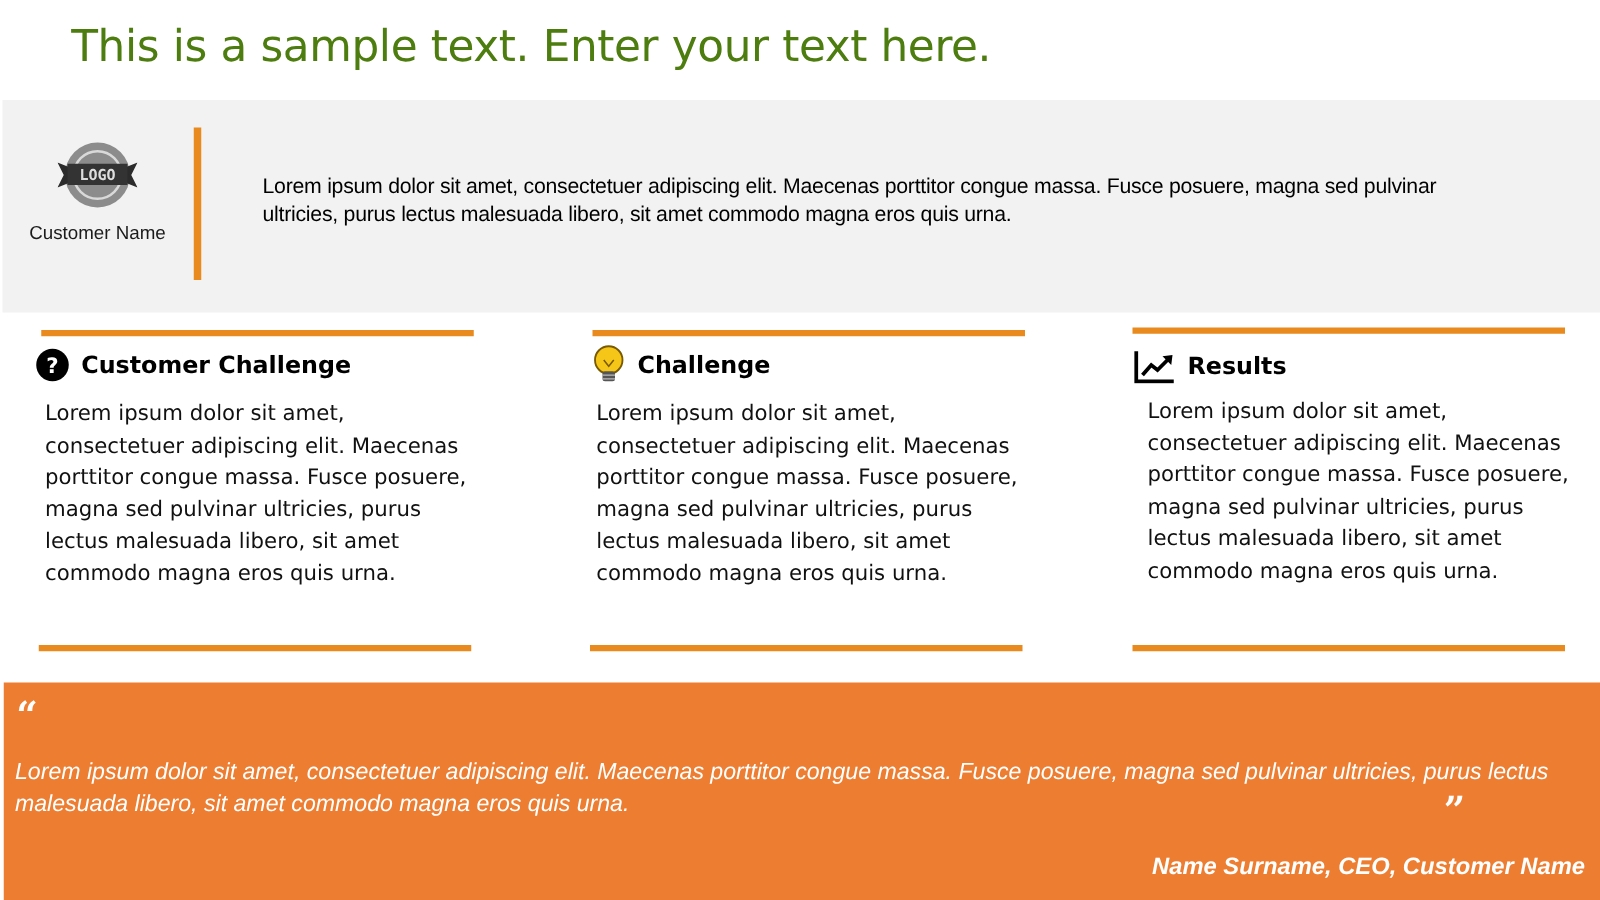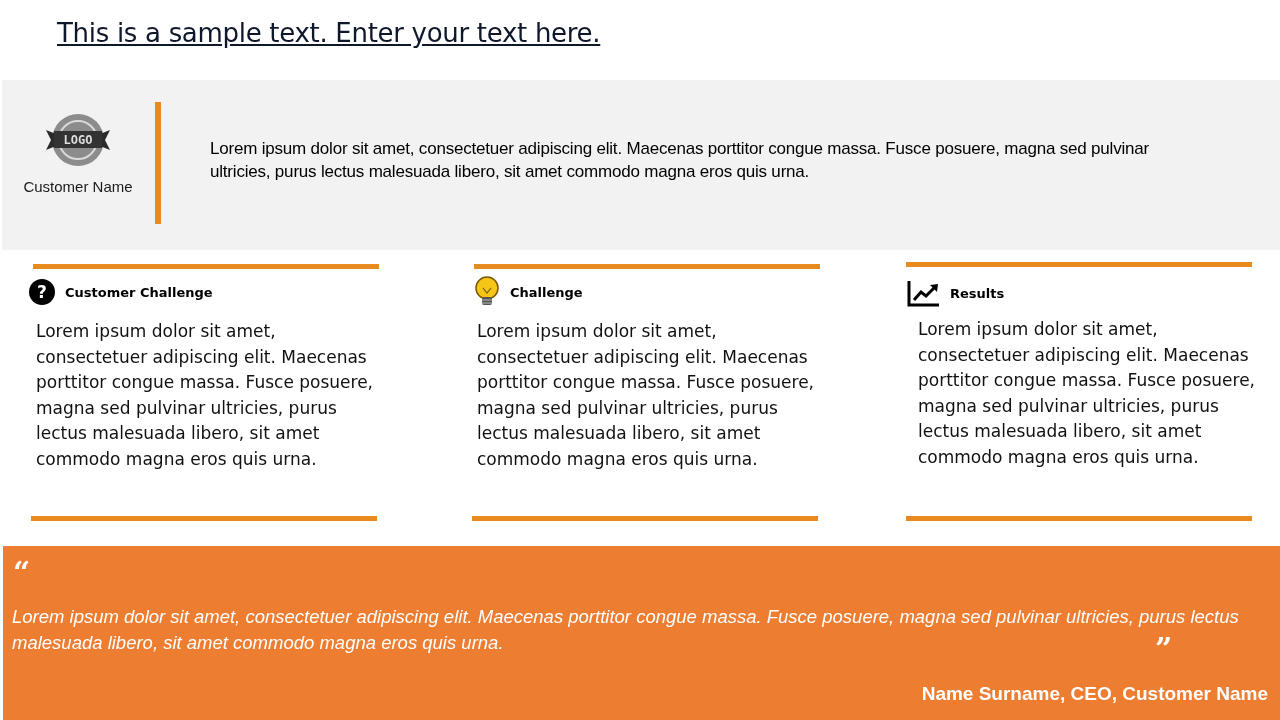--- a/index.html
+++ b/index.html
@@ -1,34 +1,34 @@
 <!DOCTYPE html>
 <html><head>
 <meta charset="utf-8">
 <style>
   html,body{margin:0;padding:0;}
   body{width:1280px;height:720px;position:relative;background:#ffffff;overflow:hidden;font-family:"Liberation Sans",sans-serif;color:#000;}
-  .title{position:absolute;left:57px;top:18px;font-family:"DejaVu Sans",sans-serif;font-size:26px;color:#0f172a;letter-spacing:-0.3px;text-decoration:underline;}
+  .title{position:absolute;left:57px;top:18px;font-family:"DejaVu Sans",sans-serif;font-size:35px;color:#4d7c0f;letter-spacing:-0.3px;}
   .band{position:absolute;left:2px;top:80px;width:1278px;height:170px;background:#f2f2f2;}
   .logo{position:absolute;left:46px;top:112px;width:64px;height:56px;}
   .company{position:absolute;left:20px;top:178px;width:116px;text-align:center;font-size:15px;color:#1a1a1a;}
   .vbar{position:absolute;left:155px;top:102px;width:6px;height:122px;background:#e88a1e;}
   .intro{position:absolute;left:210px;top:137px;width:980px;font-size:17px;line-height:23px;color:#000;letter-spacing:-0.2px;}
   .col{position:absolute;top:264px;width:346px;}
   .col .topline{height:5px;background:#e88a1e;}
   .col .head{display:flex;align-items:center;margin-top:6px;height:34px;}
   .col .head .ic{width:30px;height:30px;margin-right:8px;display:flex;align-items:center;justify-content:center;}
-  .col .head .lbl{font-family:"DejaVu Sans",sans-serif;font-weight:bold;font-size:13px;}
+  .col .head .lbl{font-family:"DejaVu Sans",sans-serif;font-weight:bold;font-size:19px;}
   .col .body{margin-top:10px;padding-left:6px;font-family:"DejaVu Sans",sans-serif;font-size:17px;line-height:25.6px;color:#111;width:340px;}
   .col .botline{position:absolute;top:252px;left:-2px;width:346px;height:5px;background:#e88a1e;}
   .quote{position:absolute;left:3px;top:546px;width:1277px;height:174px;background:#ed7d31;color:#fff;}
   .qopen{position:absolute;left:10px;top:12px;font-family:"DejaVu Serif",serif;font-weight:bold;font-size:30px;line-height:30px;}
   .qtext{position:absolute;left:9px;top:58px;width:1240px;font-style:italic;font-size:18.5px;line-height:26px;}
   .qclose{position:absolute;left:1152px;top:88px;font-family:"DejaVu Serif",serif;font-weight:bold;font-size:30px;line-height:30px;}
-  .qname{position:absolute;right:12px;top:137px;font-weight:bold;font-size:19px;}
+  .qname{position:absolute;right:12px;top:137px;font-style:italic;font-weight:bold;font-size:19px;}
 </style>
 </head>
 <body>
 
 <div class="title">This is a sample text. Enter your text here.</div>
 
 <div class="band"></div>
 
 <svg class="logo" viewBox="0 0 64 56">
   <circle cx="32" cy="28" r="26" fill="#8c8c8c"></circle>

